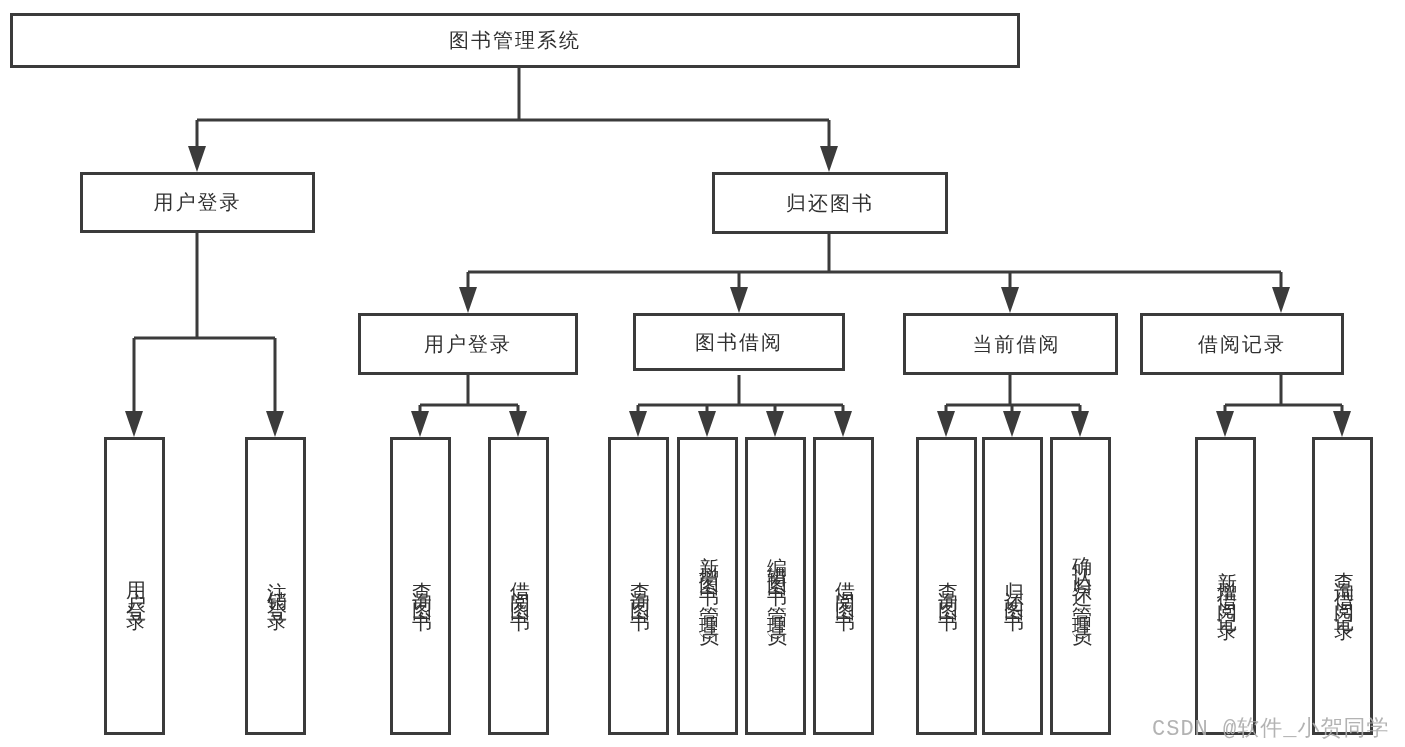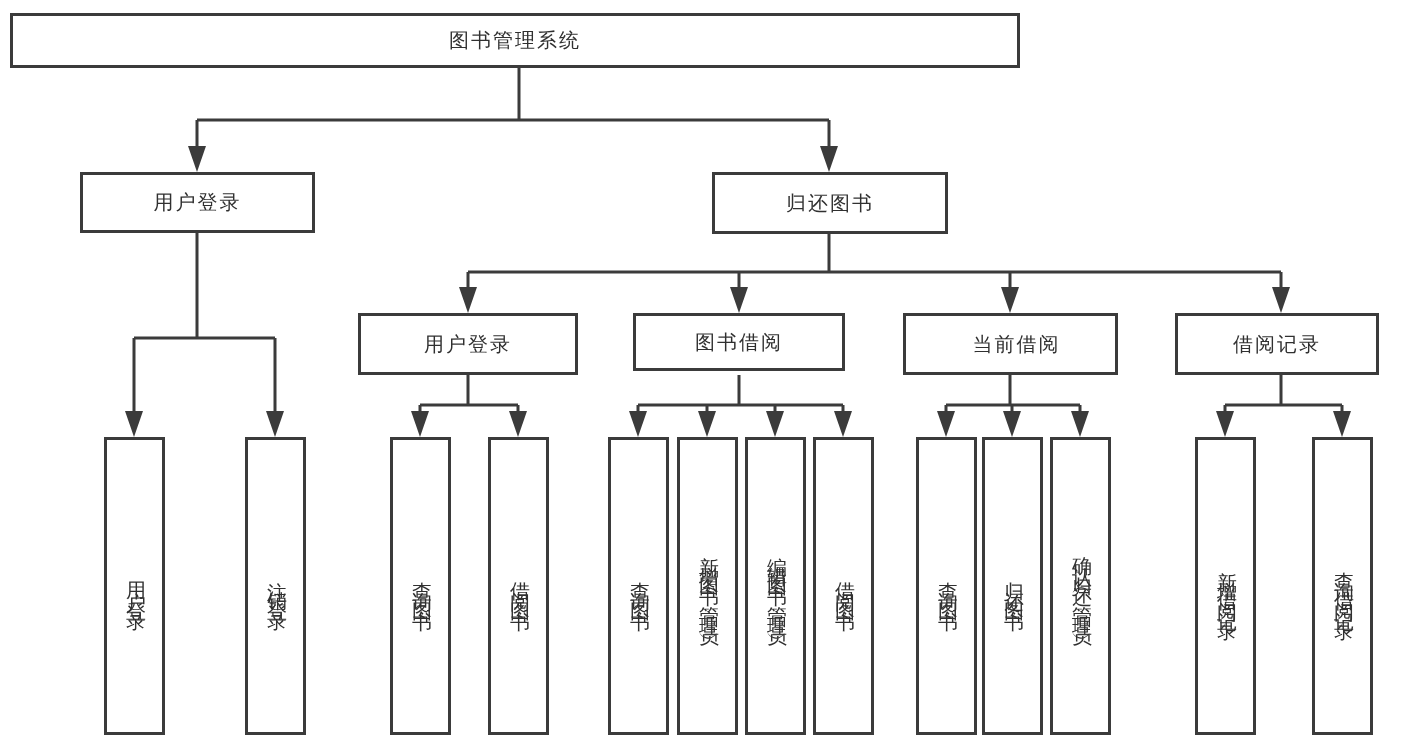--- a/index.html
+++ b/index.html
@@ -41,21 +41,21 @@
     letter-spacing: 10px;
     white-space: nowrap;
   }
   
   .n-root   { left: 10px;  top: 13px;  width: 1010px; height: 55px; }
   .n-login  { left: 80px;  top: 172px; width: 235px;  height: 61px; }
   .n-mgmt   { left: 712px; top: 172px; width: 236px;  height: 62px; }
   .n-rec    { left: 358px; top: 313px; width: 220px;  height: 62px; }
   .n-bor    { left: 633px; top: 313px; width: 212px;  height: 58px; }
   .n-cur    { left: 903px; top: 313px; width: 215px;  height: 62px; padding-left: 12px; }
-  .n-log    { left: 1175px;top: 313px; width: 204px;  height: 62px; text-align: right; }
+  .n-log    { left: 1140px;top: 313px; width: 204px;  height: 62px; text-align: right; }
   .leaf     { top: 437px; width: 61px; height: 298px; }
   .lf-1  { left: 104px; }
   .lf-2  { left: 245px; }
   .lf-3  { left: 390px; }
   .lf-4  { left: 488px; }
   .lf-5  { left: 608px; }
   .lf-6  { left: 677px; }
   .lf-7  { left: 745px; }
   .lf-8  { left: 813px; }
   .lf-9  { left: 916px; }
@@ -176,14 +176,15 @@
   <div class="node leaf lf-11">
     <span class="vtext">确认归还（管理员）</span>
   </div>
   <div class="node leaf lf-12">
     <span class="vtext">新增借阅记录</span>
   </div>
   <div class="node leaf lf-13">
     <span class="vtext">查询借阅记录</span>
   </div>
 
+  <div class="watermark">CSDN @软件_小贺同学</div>
 
 </div>
 
 </body></html>

